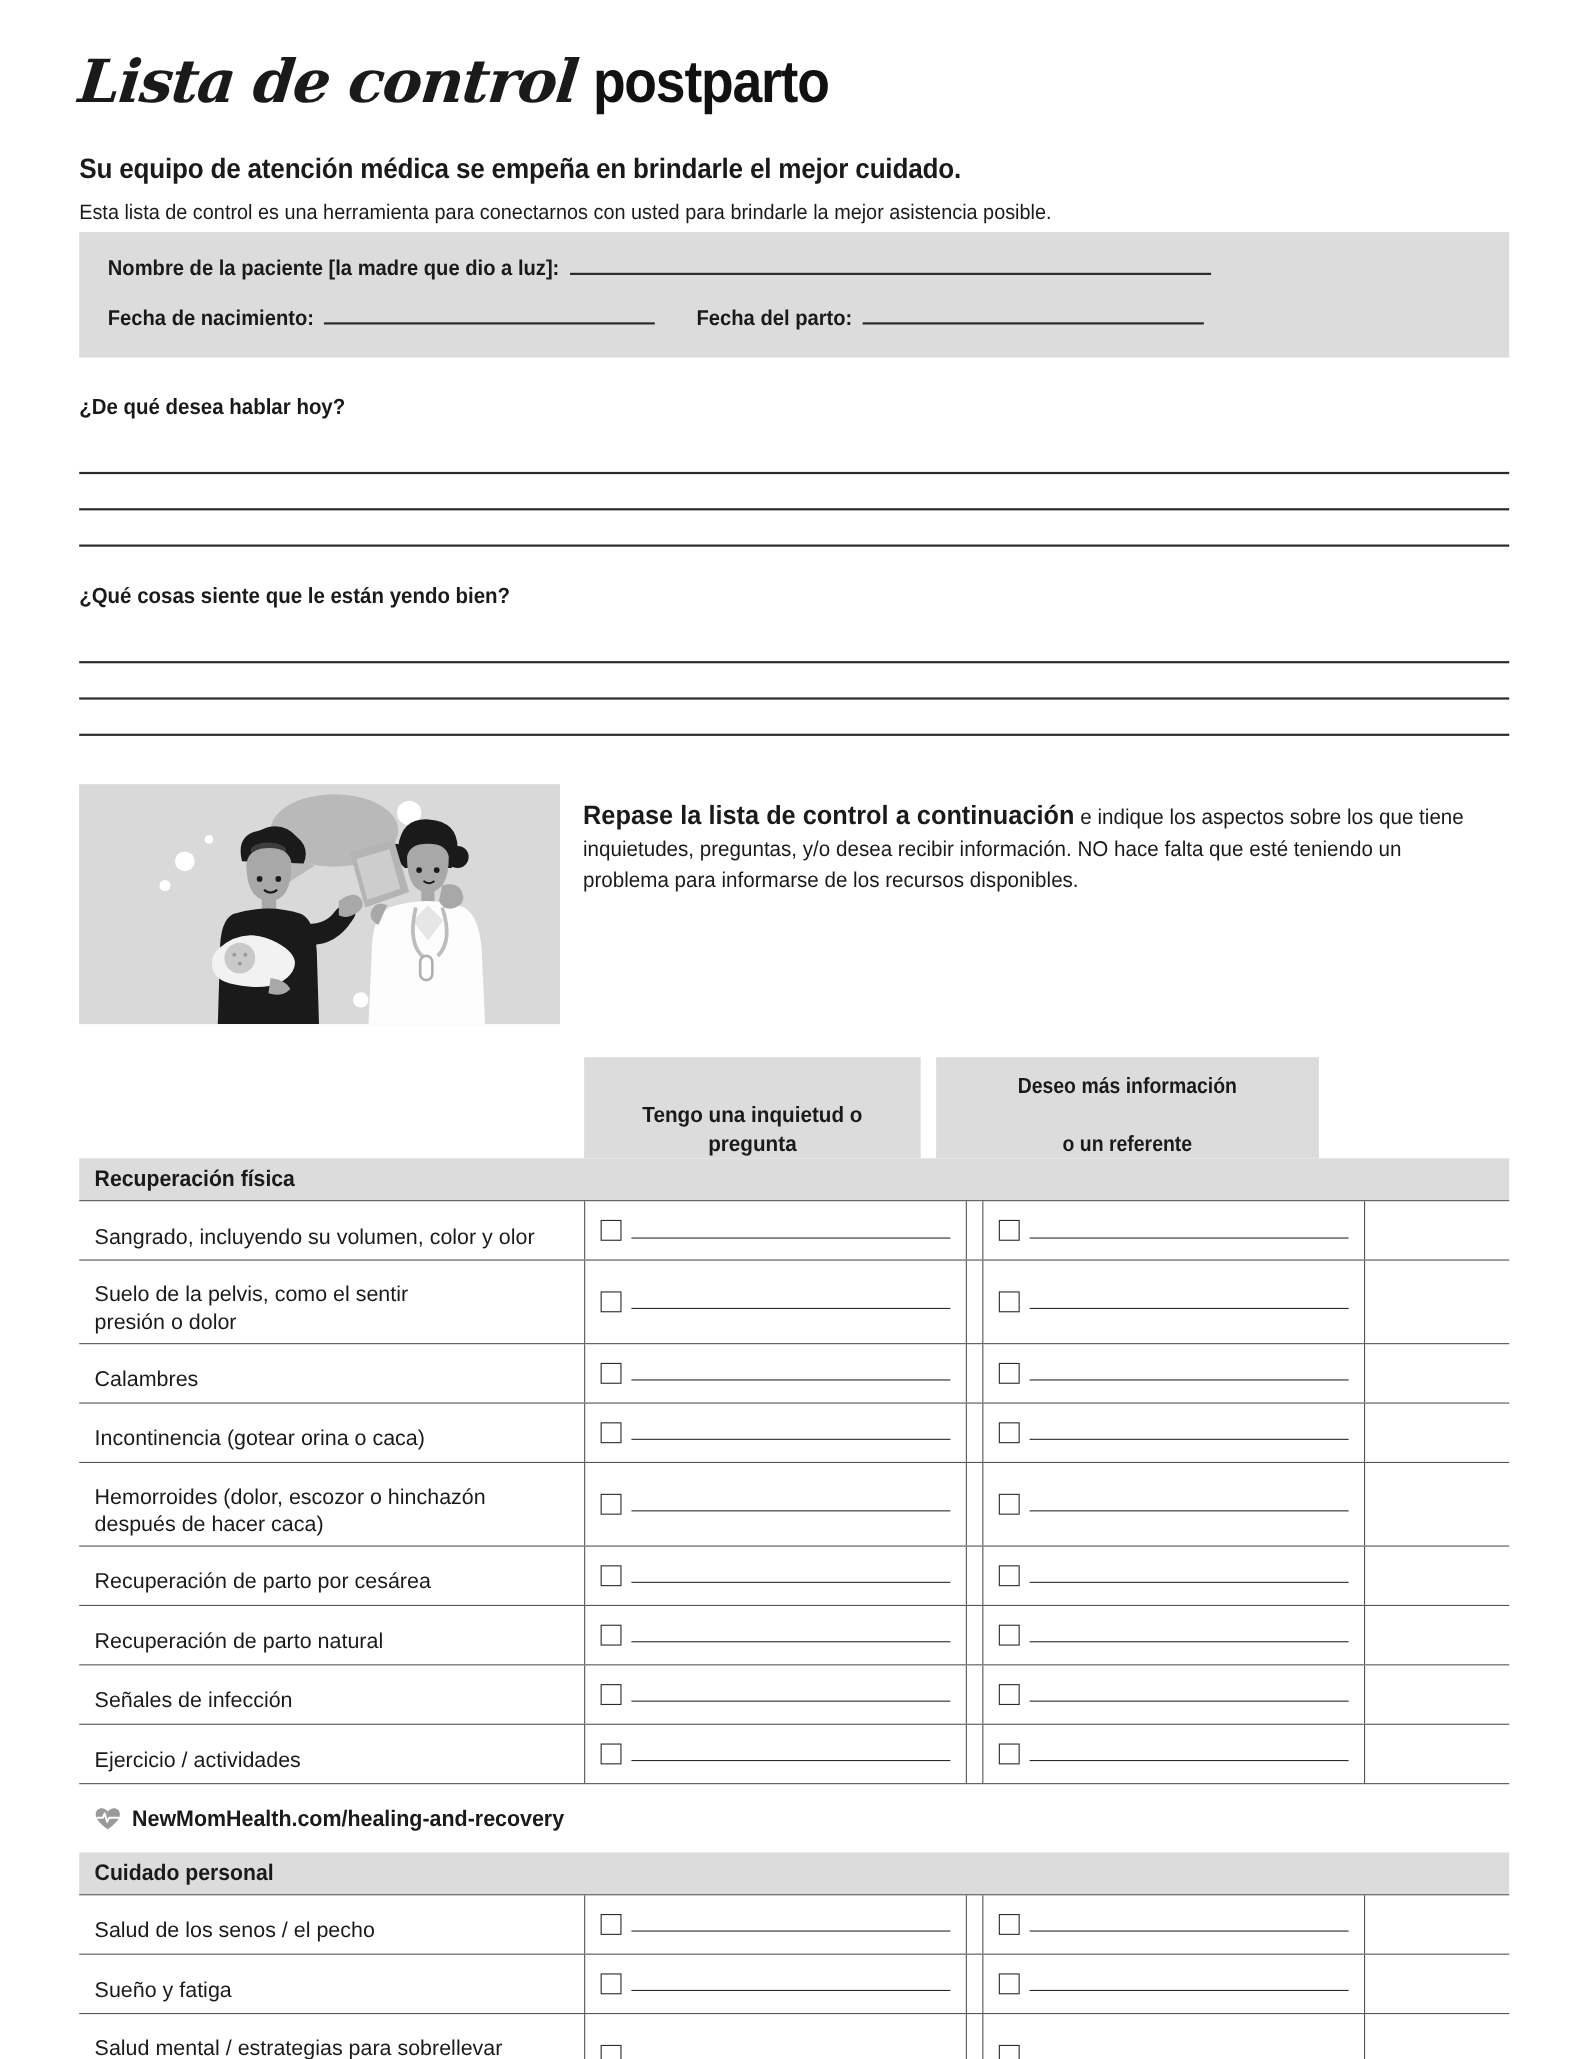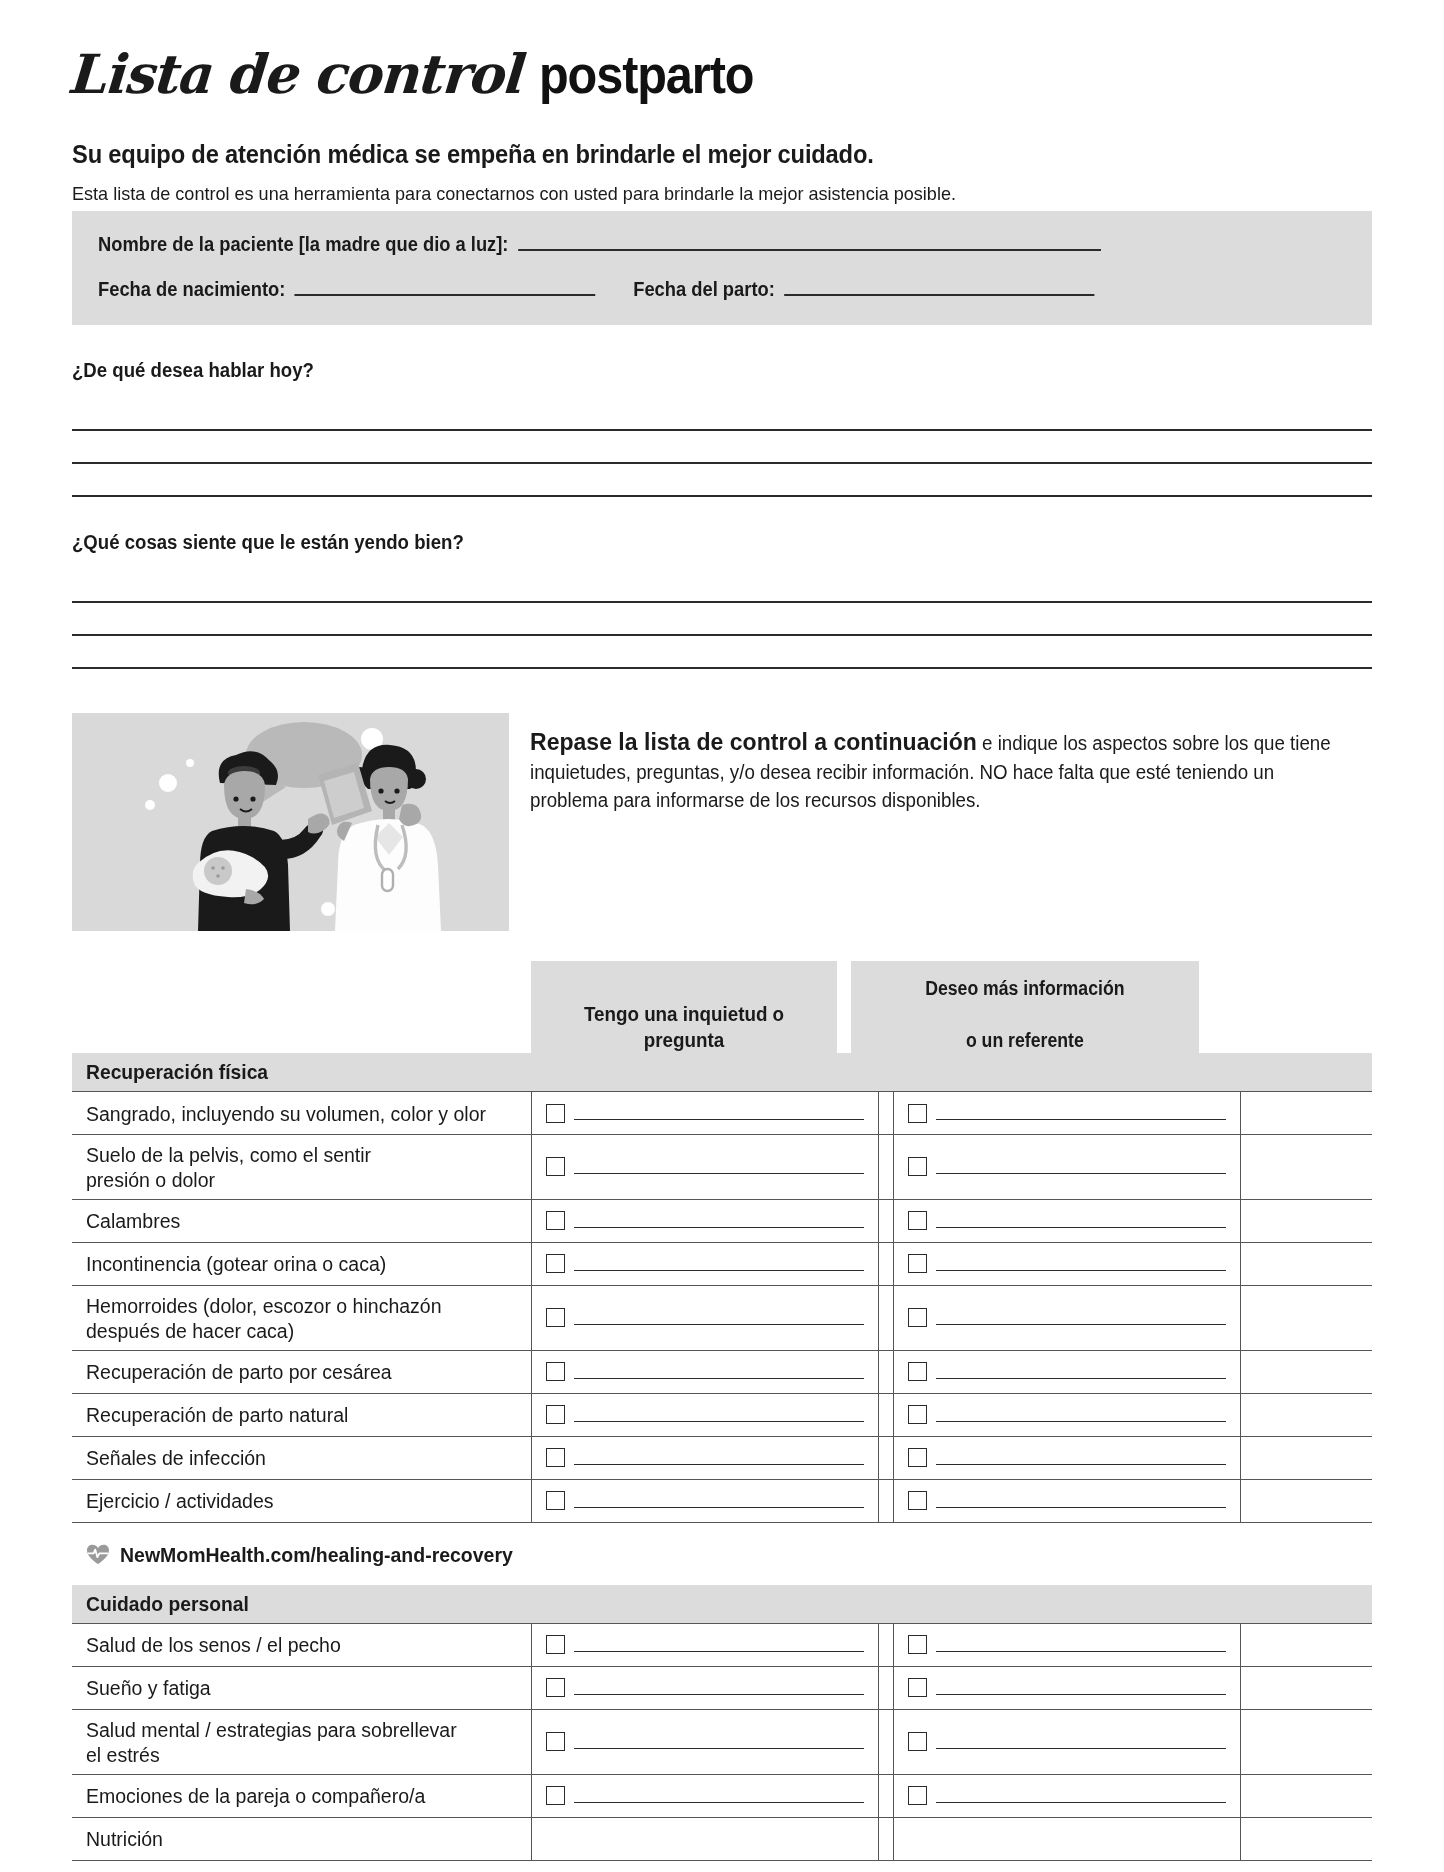--- a/index.html
+++ b/index.html
@@ -190,20 +190,21 @@
   .cl-label {
     width: 437px;
     flex: 0 0 auto;
     box-sizing: border-box;
     padding: 8px 10px 6px 14px;
     font-size: 19.5px;
     line-height: 1.28;
     display: flex;
     align-items: center;
     min-height: 42px;
+    margin-top: 11px;
   }
   .cl-gap { width: 22px; flex: 0 0 auto; }
   .cl-cell {
     width: 348px;
     flex: 0 0 auto;
     box-sizing: border-box;
     border-left: 1.5px solid #555;
     border-right: 1.5px solid #555;
     display: flex;
     align-items: center;

